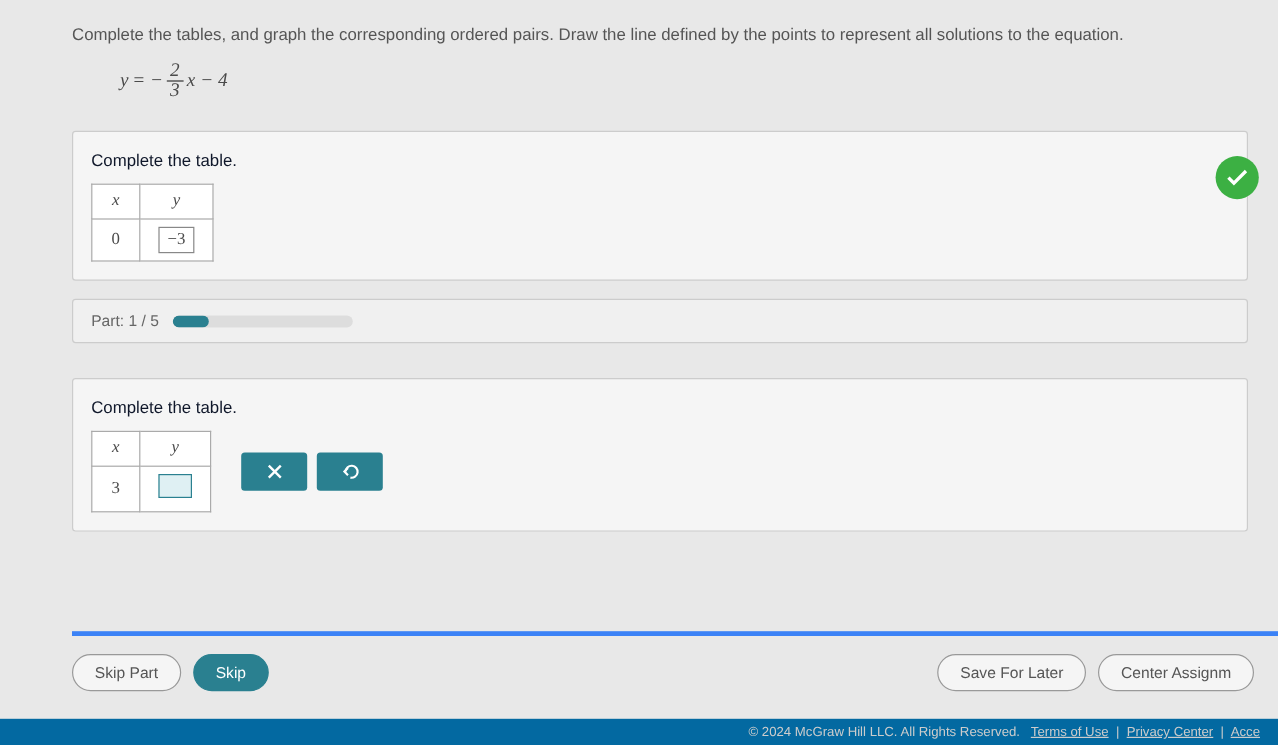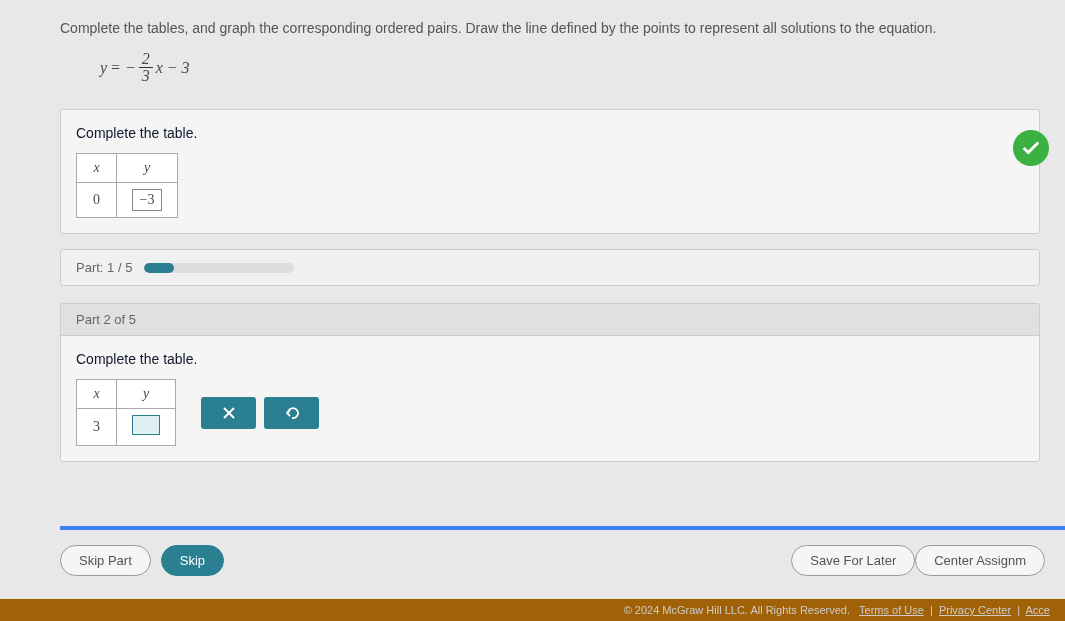--- a/index.html
+++ b/index.html
@@ -119,21 +119,21 @@
       height: 22px;
       stroke: white;
       stroke-width: 3;
       fill: none;
     }
     .progress-container {
       background: #f0f0f0;
       border: 1px solid #ccc;
       border-radius: 3px;
       padding: 10px 15px;
-      margin-bottom: 17px;
+      margin-bottom: 29px;
       display: flex;
       align-items: center;
       gap: 12px;
     }
     .progress-label {
       font-size: 13px;
       color: #666;
     }
     .progress-bar {
       width: 150px;
@@ -204,28 +204,29 @@
       position: absolute;
       bottom: -5px;
       left: 50%;
       width: 10px;
       height: 12px;
     }
     .right-buttons {
       margin-left: auto;
       margin-right: 20px;
       display: flex;
+      gap: 10px;
       justify-content: center;
     }
     .footer {
       position: absolute;
       bottom: 0;
       left: 0;
       right: 0;
-      background: #a16207;
+      background: #0369a1;
       color: #ccc;
       font-size: 11px;
       padding: 5px 15px;
       text-align: right;
     }
     .footer a {
       color: #ccc;
       text-decoration: underline;
     }
   </style>
@@ -235,21 +236,21 @@
 <div class="container">
   <div class="question-text">Complete the tables, and graph the corresponding ordered pairs. Draw the line defined by the points to represent all solutions to the equation.</div>
 
   <div class="equation">
     <span>y</span>
     <span style="margin-left:3px;">= −</span>
     <span class="fraction">
       <span class="num">2</span>
       <span class="den">3</span>
     </span>
-    <span>x − 3</span>
+    <span>x − 4</span>
   </div>
 
   <div class="part-container">
     <div class="check-icon">
       <svg viewBox="0 0 24 24">
           <polyline points="4,12 9,17 20,6"></polyline>
         </svg>
     </div>
     <div class="part-body">
       <div class="instruction">Complete the table.</div>
@@ -269,21 +270,20 @@
   </div>
 
   <div class="progress-container">
     <span class="progress-label">Part: 1 / 5</span>
     <div class="progress-bar">
       <div class="progress-fill"></div>
     </div>
   </div>
 
   <div class="part-container">
-    <div class="part-header">Part 2 of 5</div>
     <div class="part-body">
       <div class="instruction">Complete the table.</div>
       <div class="part2-row">
         <table class="data-table">
           <tbody>
               <tr>
             <th>x</th>
             <th>y</th>
           </tr>
           <tr>

